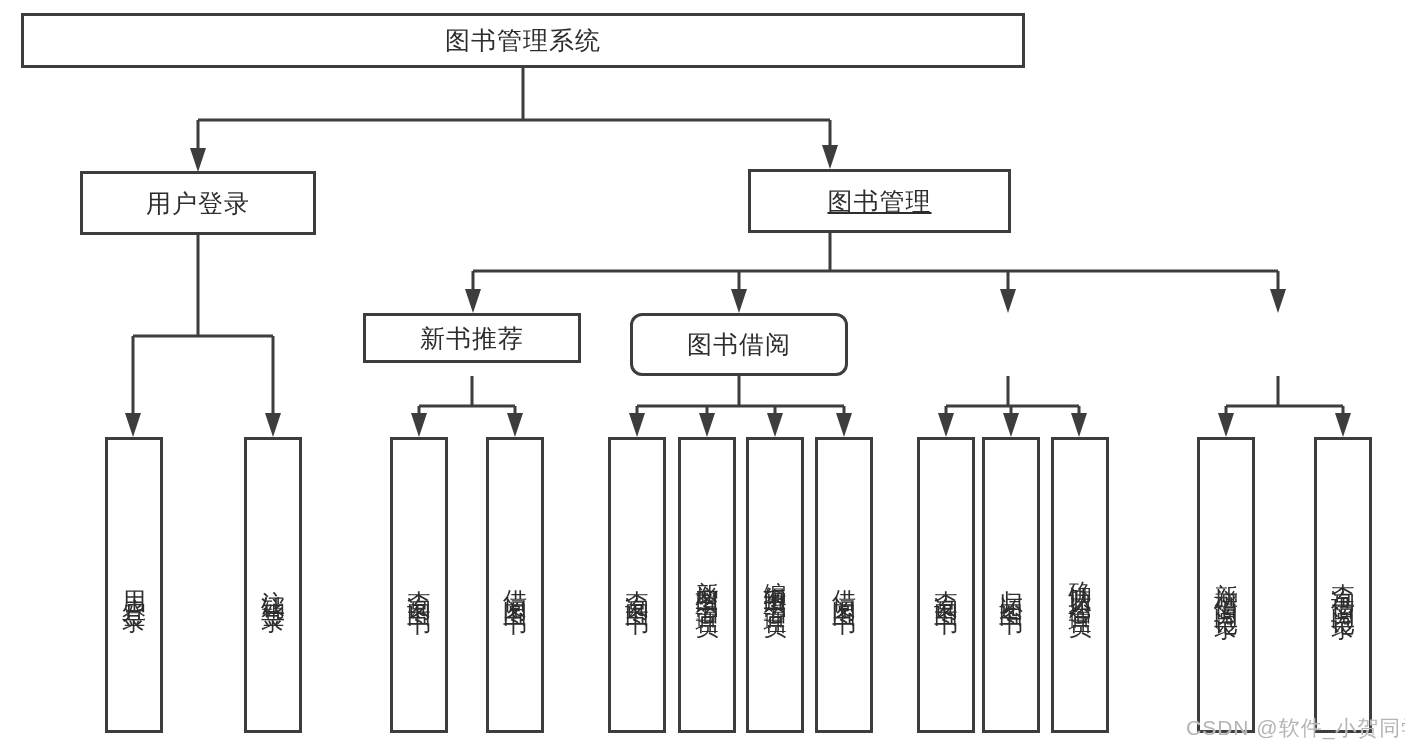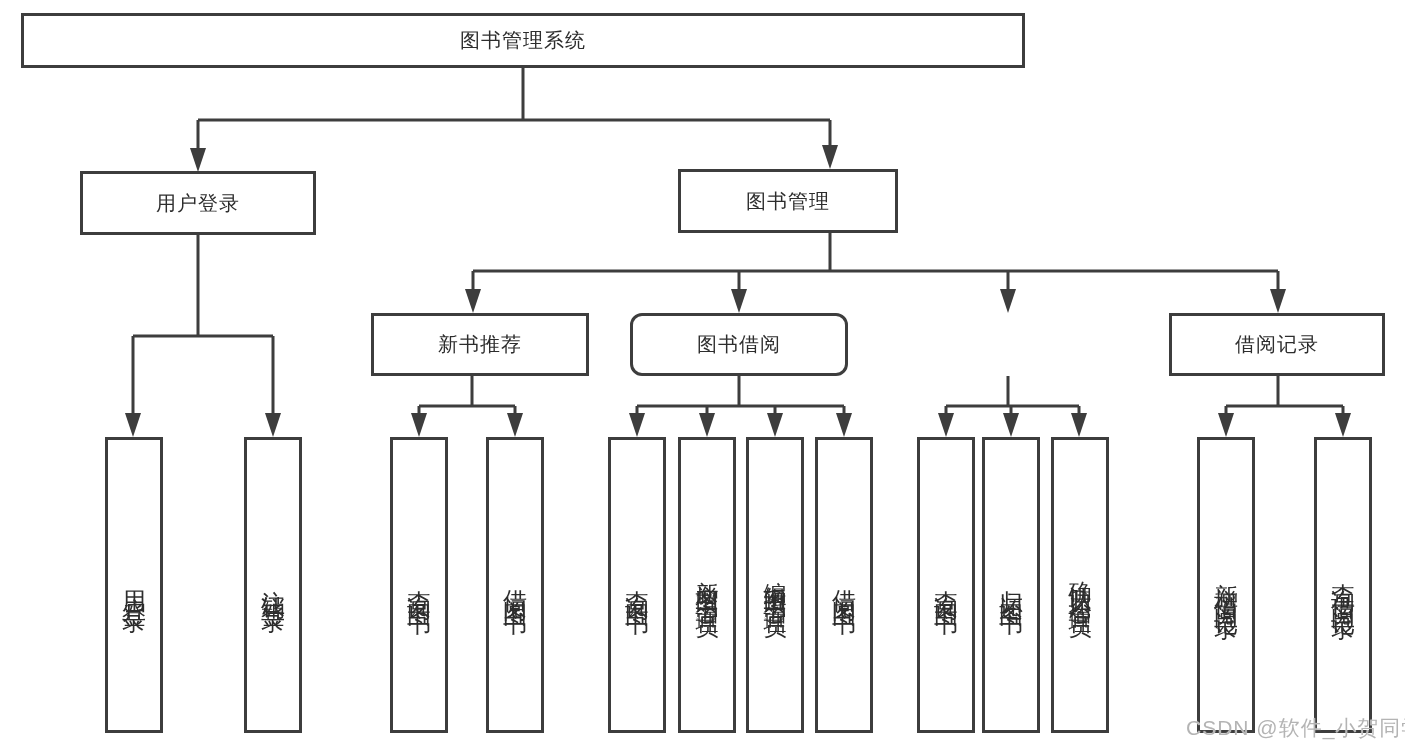--- a/index.html
+++ b/index.html
@@ -20,21 +20,21 @@
   .node {
     position: absolute;
     box-sizing: border-box;
     border: 3px solid #3d3d3d;
     background: #ffffff;
     display: flex;
     align-items: center;
     justify-content: center;
     color: #2d2d2d;
   }
-  .hnode { font-size: 20px; letter-spacing: 1px; }
+  .hnode { font-size: 25px; letter-spacing: 1px; }
   .root-node { border-width: 3px; }
   .vnode { top: 437px; width: 58px; height: 296px; }
   .vnode .vtext {
     writing-mode: vertical-rl;
     text-orientation: mixed;
     font-size: 24px;
     letter-spacing: 7px;
     line-height: 1;
     color: #2d2d2d;
     white-space: nowrap;
@@ -97,32 +97,29 @@
     </g>
   </svg>
 
   <div class="node hnode root-node" style="left:21px; top:13px; width:1004px; height:55px;">
     <span>图书管理系统</span>
   </div>
 
   <div class="node hnode" style="left:80px; top:171px; width:236px; height:64px;">
     <span>用户登录</span>
   </div>
-  <div class="node hnode" style="left:678px; top:169px; width:220px; height:64px;">
+  <div class="node hnode" style="left:748px; top:169px; width:263px; height:64px;text-decoration:underline;">
     <span>图书管理</span>
   </div>
 
-  <div class="node hnode" style="left:363px; top:313px; width:218px; height:63px;margin-left:8px;">
+  <div class="node hnode" style="left:363px; top:313px; width:218px; height:50px;">
     <span>新书推荐</span>
   </div>
   <div class="node hnode" style="left:630px; top:313px; width:218px; height:63px;border-radius:12px;">
     <span>图书借阅</span>
-  </div>
-  <div class="node hnode" style="left:1169px; top:313px; width:216px; height:63px;">
-    <span>借阅记录</span>
   </div>
 
   <div class="node vnode" style="left:105px;">
     <span class="vtext">用户登录</span>
   </div>
   <div class="node vnode" style="left:244px;">
     <span class="vtext">注销登录</span>
   </div>
 
   <div class="node vnode" style="left:390px;">

